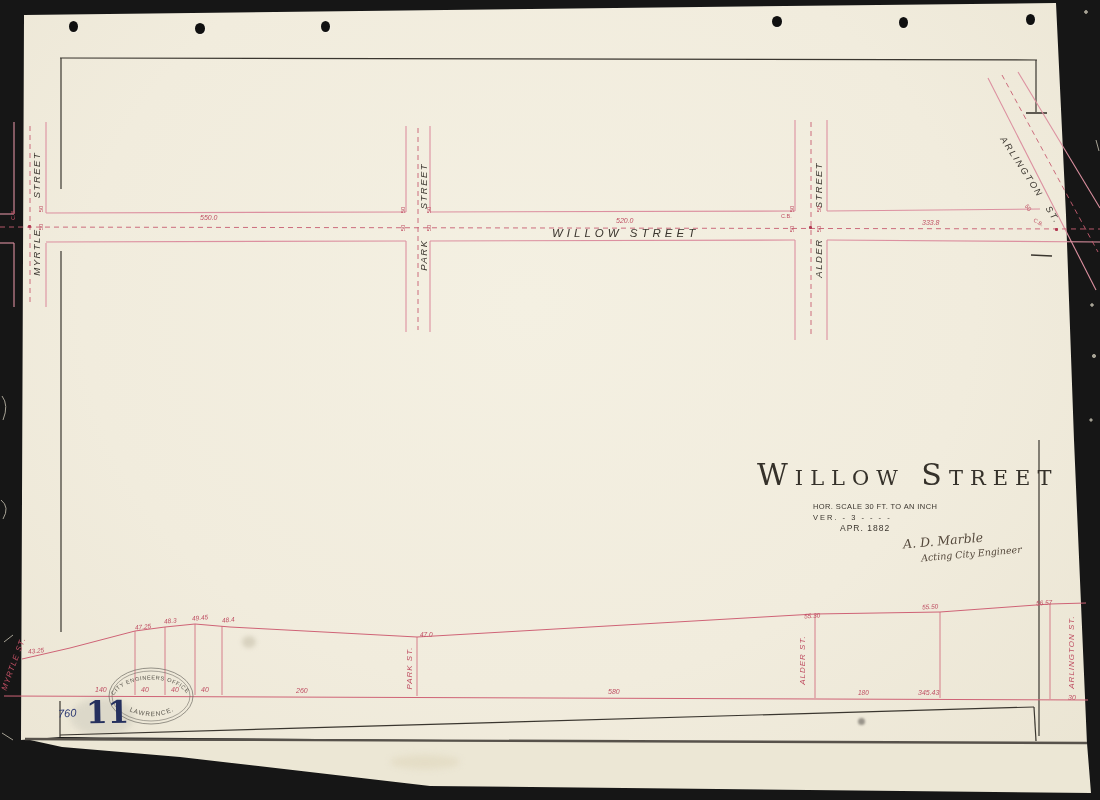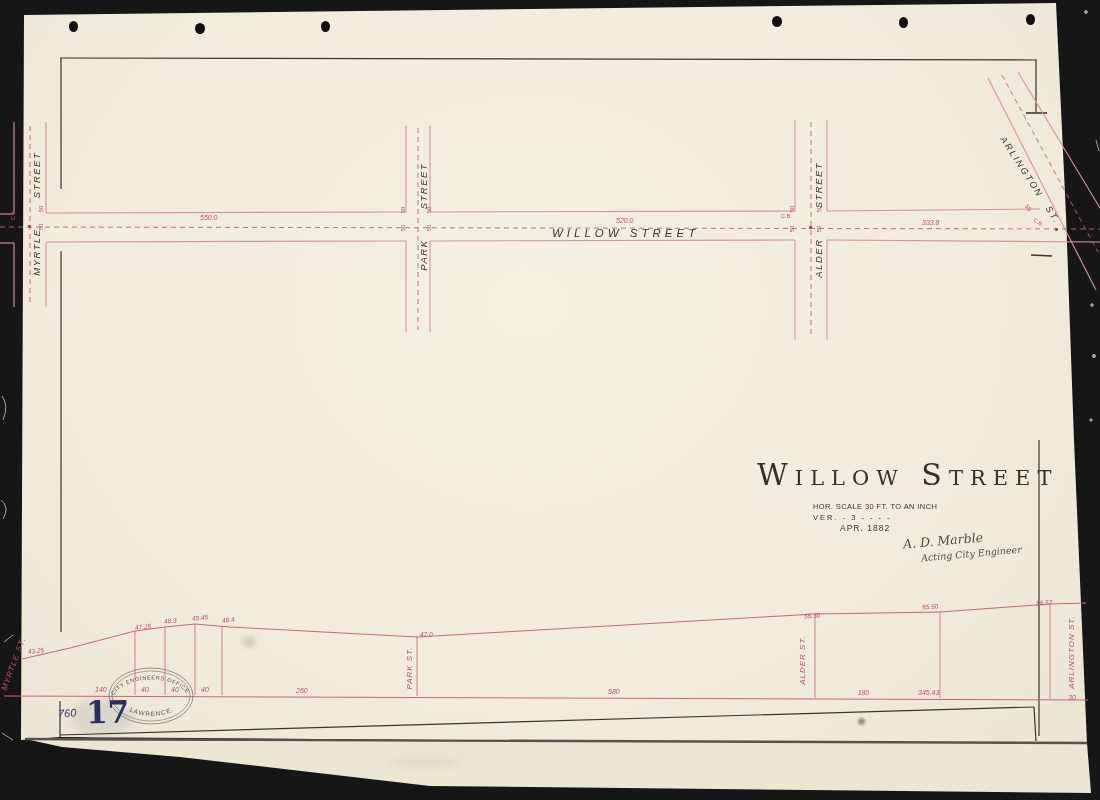--- a/index.html
+++ b/index.html
@@ -191,15 +191,15 @@
   <div class="lbl red it" style="left:141px;top:686px;font-size:7px;">40</div>
   <div class="lbl red it" style="left:171px;top:686px;font-size:7px;">40</div>
   <div class="lbl red it" style="left:201px;top:686px;font-size:7px;">40</div>
   <div class="lbl red it" style="left:296px;top:687px;font-size:7px;">260</div>
   <div class="lbl red it" style="left:608px;top:688px;font-size:7px;">580</div>
   <div class="lbl red it" style="left:858px;top:690px;font-size:6.5px;">180</div>
   <div class="lbl red it" style="left:918px;top:689px;font-size:7px;">345.43</div>
   <div class="lbl red it" style="left:1068px;top:694px;font-size:7px;">30</div>
 
   <div class="lbl" style="left:58px;top:708px;font-size:11px;font-style:italic;color:#2e3a74;transform:rotate(-3deg);">760</div>
-  <div class="lbl stampnum" style="left:86px;top:697px;font-size:31px;transform:rotate(-1deg);">17</div>
+  <div class="lbl stampnum" style="left:86px;top:697px;font-size:31px;transform:rotate(-1deg);">11</div>
 
 </div>
 
 </body></html>

